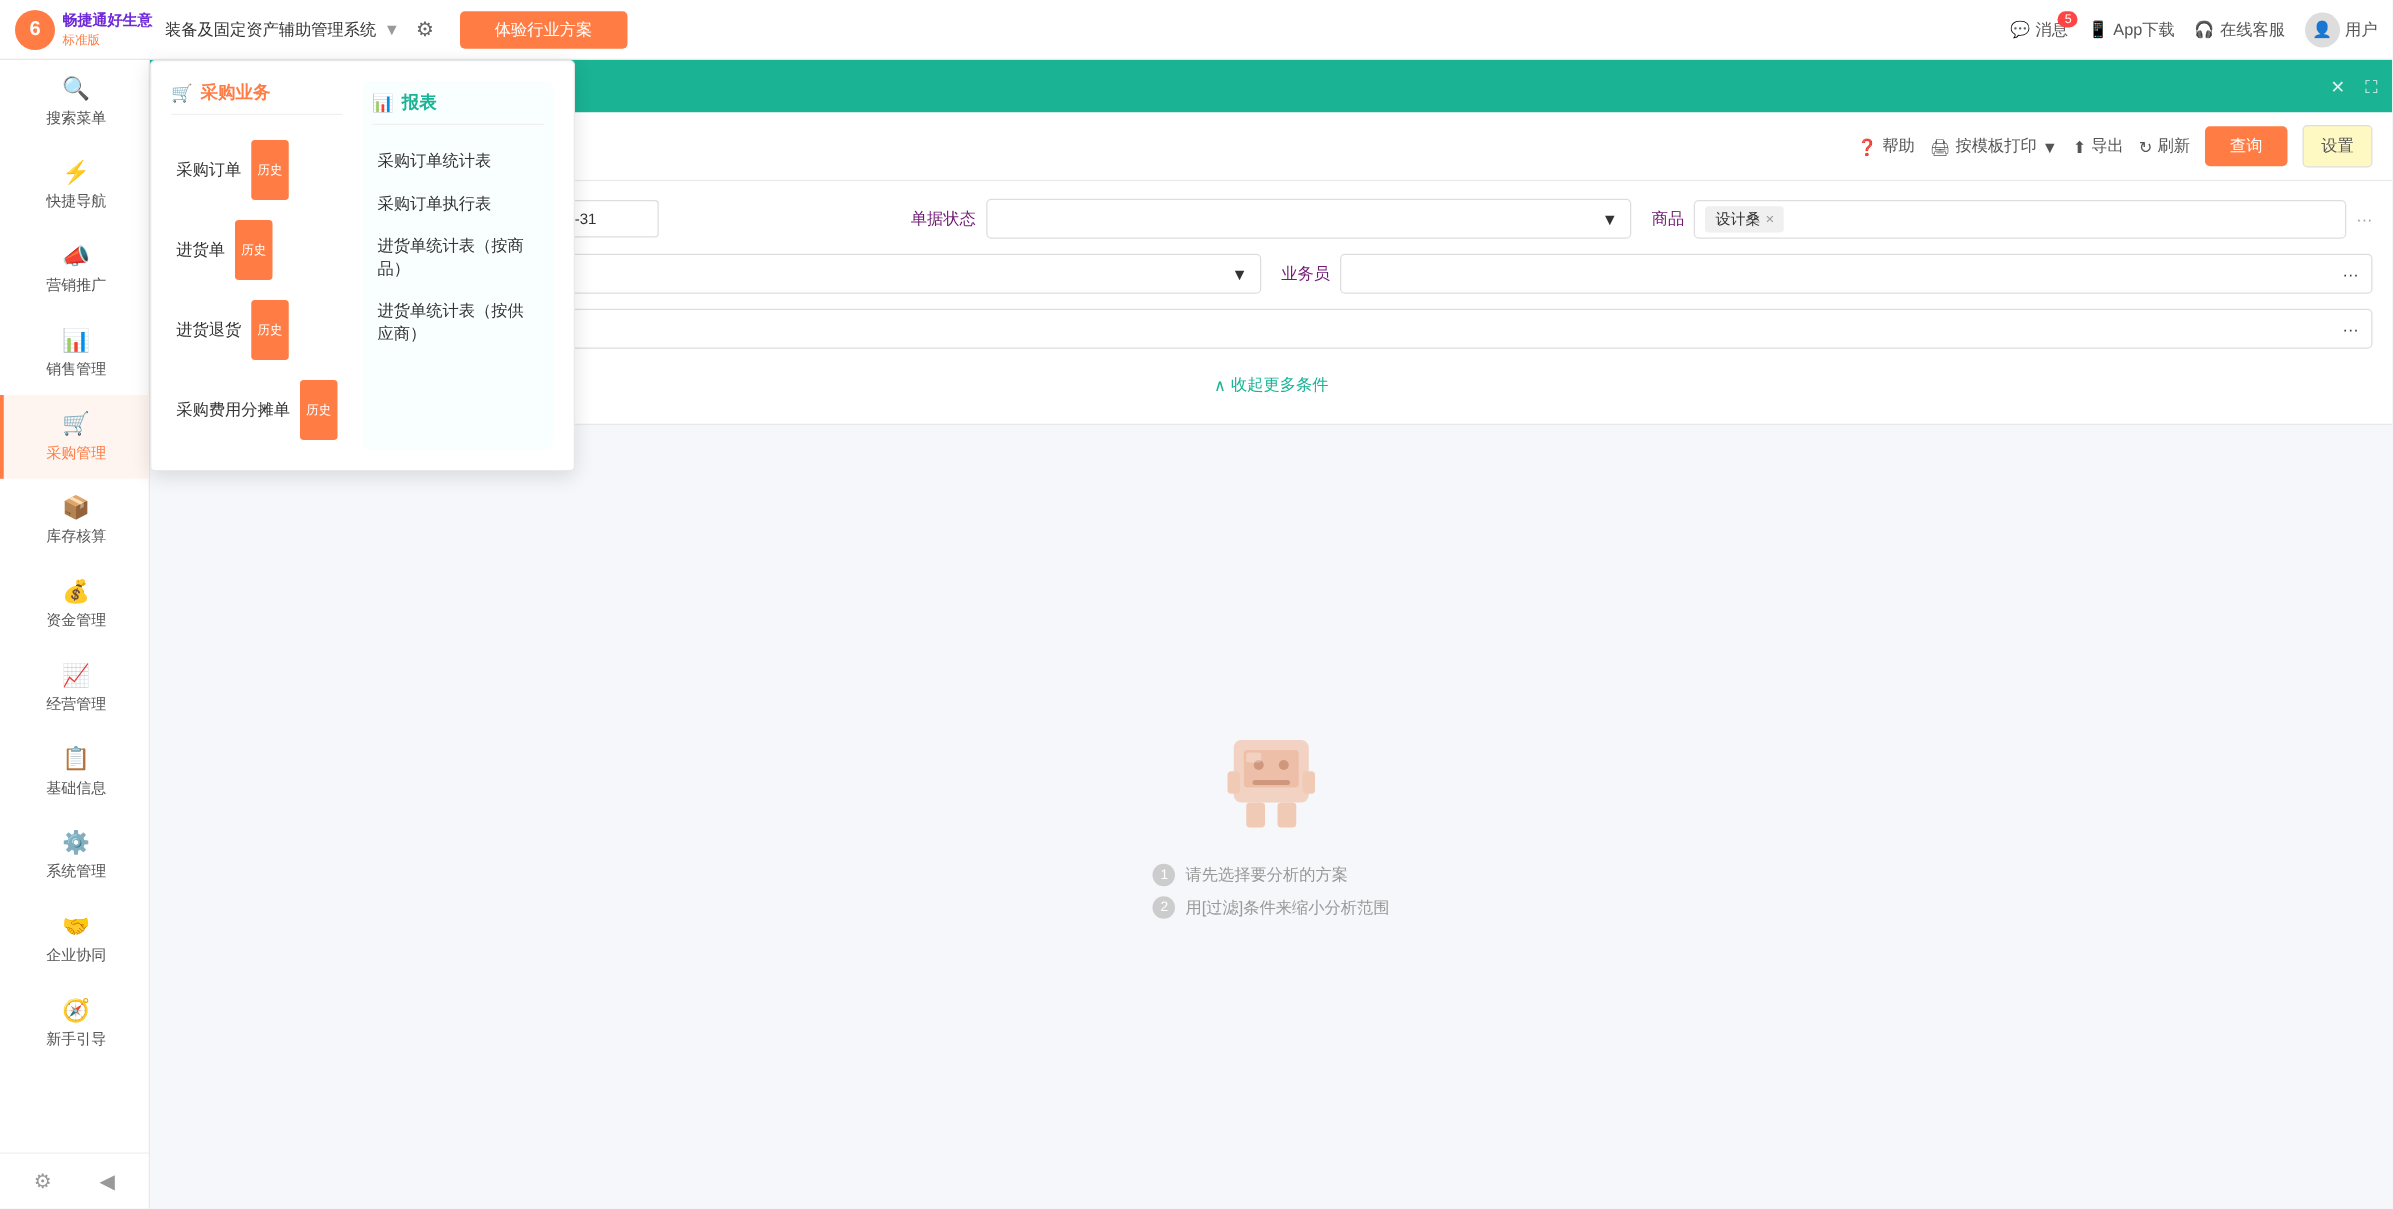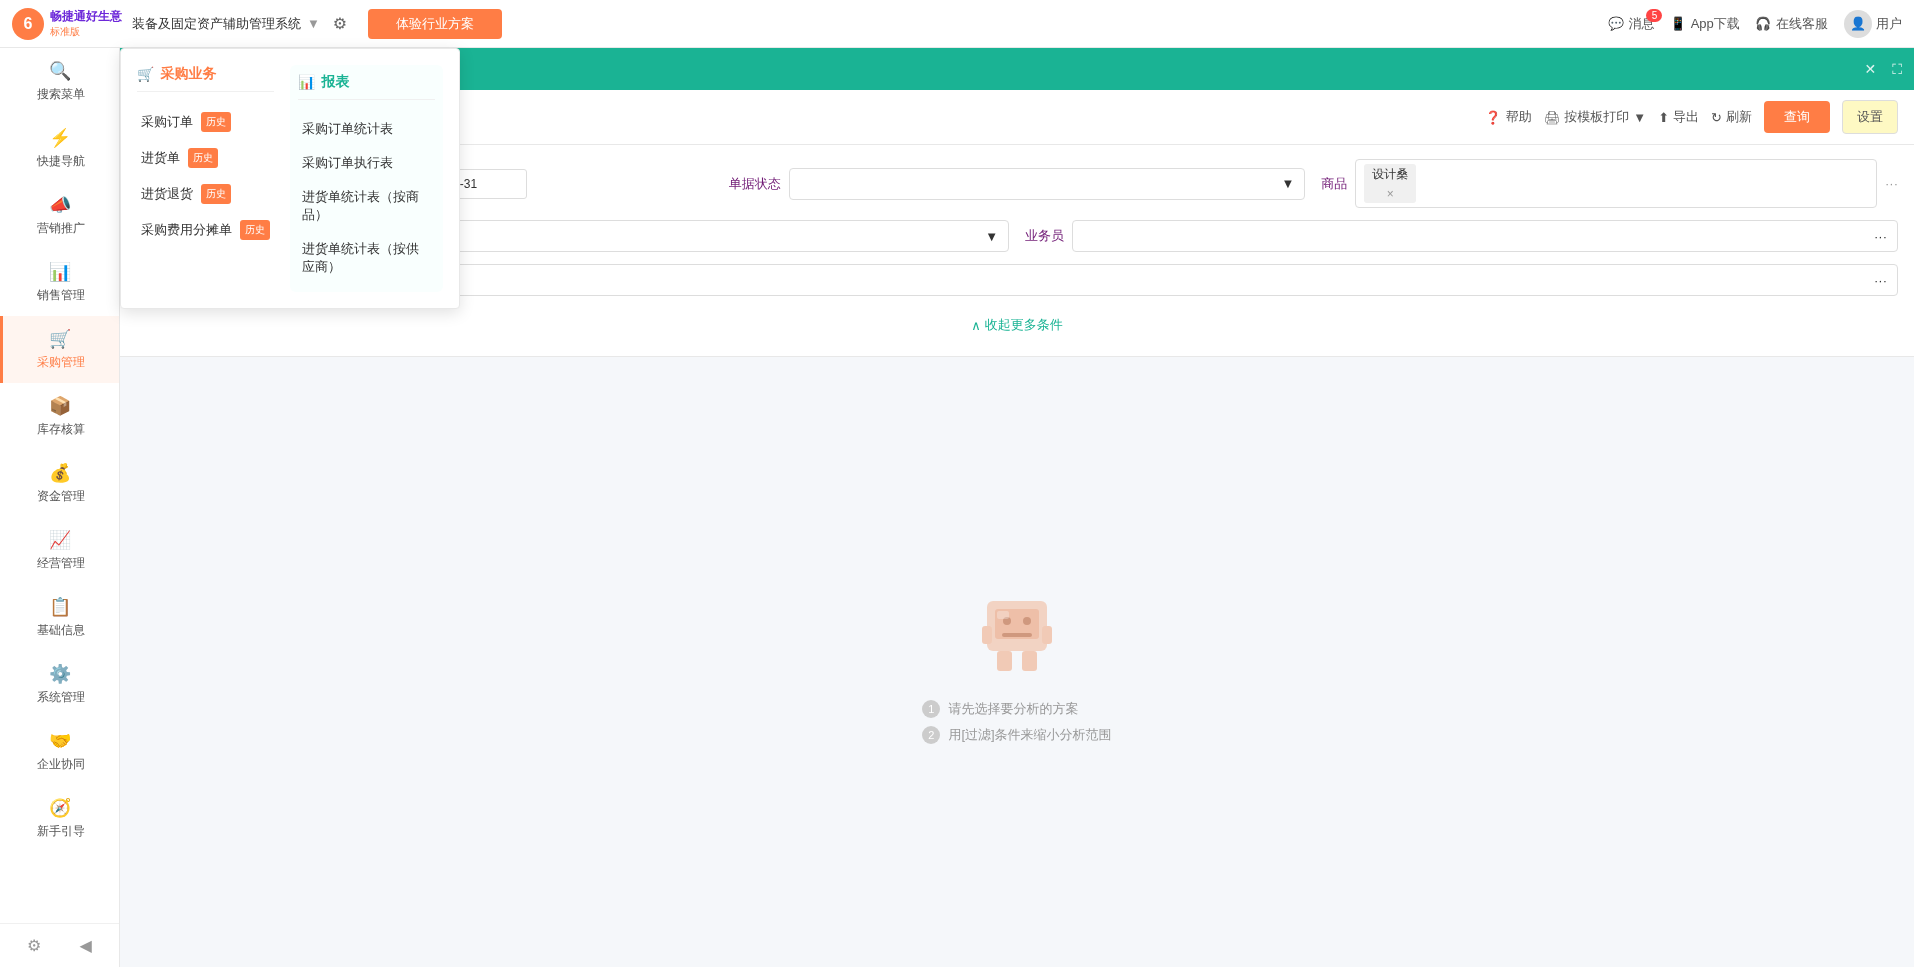--- a/index.html
+++ b/index.html
@@ -271,21 +271,20 @@
     }
     .filter-tag {
       display: inline-flex;
       align-items: center;
       gap: 4px;
       background: #f0f0f0;
       padding: 2px 8px;
       border-radius: 3px;
       font-size: 12px;
       color: #333;
-      flex-direction: column;
     }
     .filter-tag-close { cursor: pointer; color: #999; }
     .filter-dots { color: #999; cursor: pointer; }
     .collapse-btn {
       display: flex;
       align-items: center;
       justify-content: center;
       gap: 4px;
       padding: 8px;
       cursor: pointer;
@@ -389,21 +388,21 @@
       padding: 8px 4px;
       cursor: pointer;
       color: #333;
       font-size: 13px;
       border-radius: 3px;
     }
     .history-badge {
       background: #ff7d45;
       color: white;
       font-size: 10px;
-      padding: 3px 5px;
+      padding: 17px 5px;
       border-radius: 3px;
     }
 
     
     .robot-svg { opacity: 0.7; }
   </style>
 </head>
 <body>
 
 <div class="top-header">

